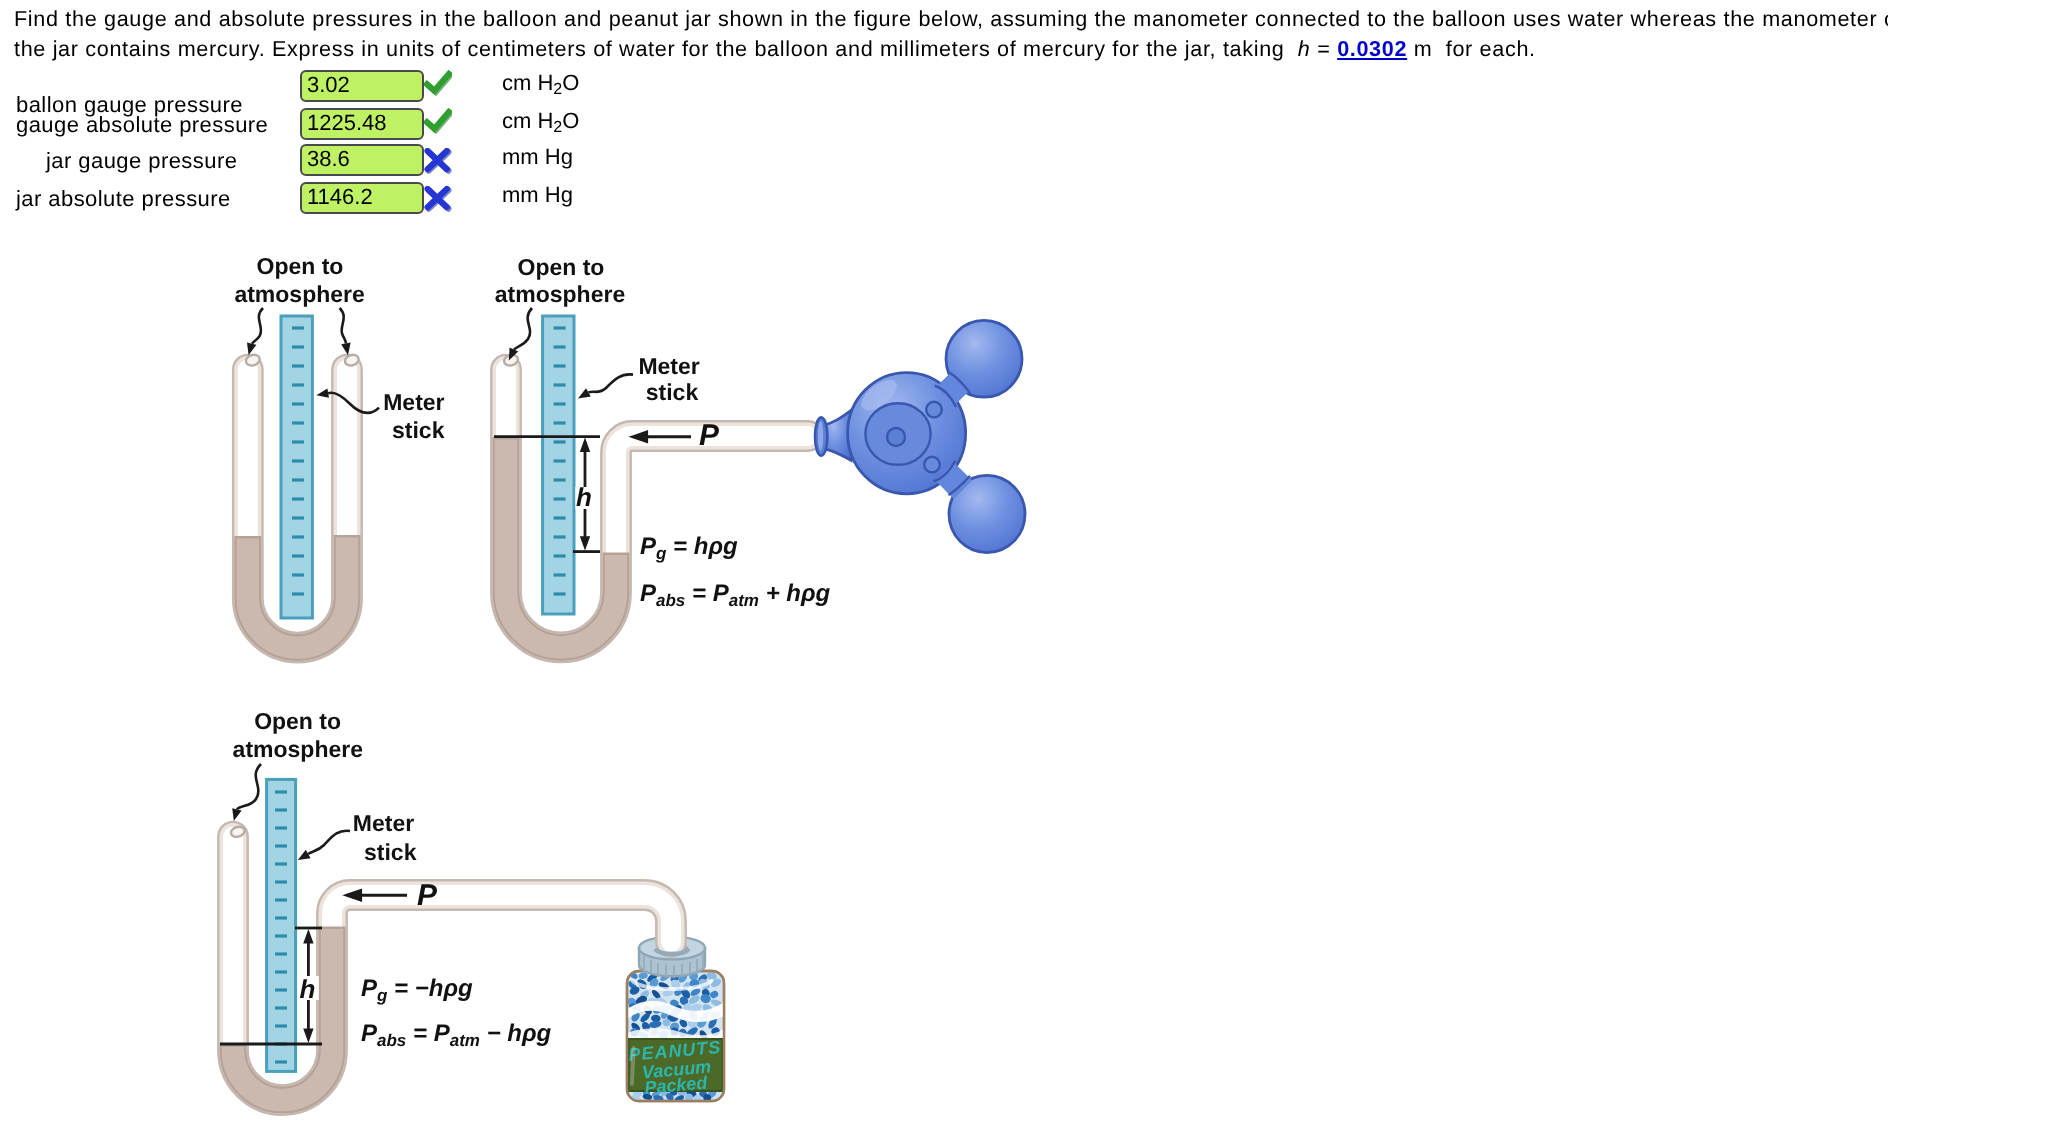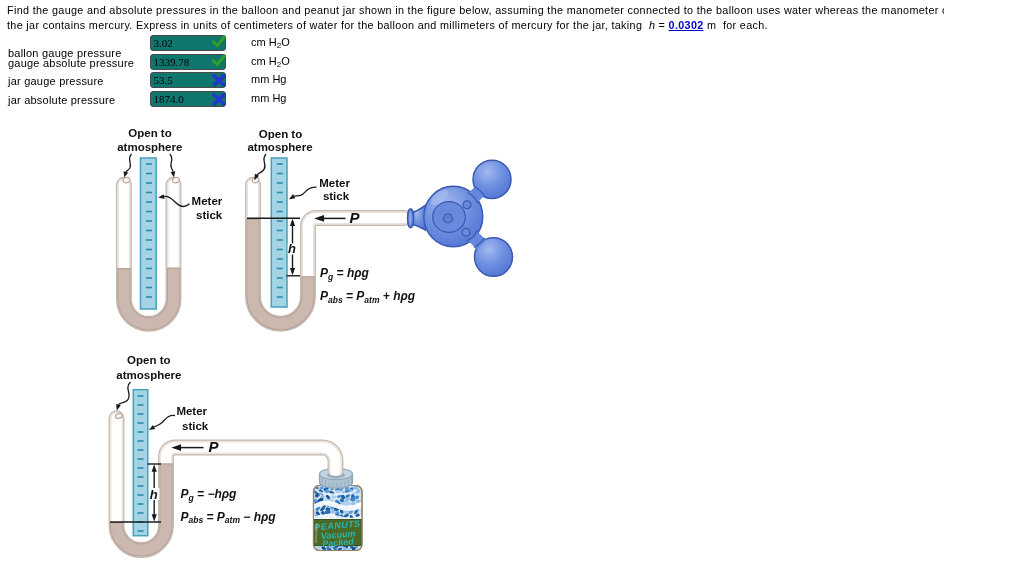--- a/index.html
+++ b/index.html
@@ -1,39 +1,39 @@
 <!DOCTYPE html>
 <html><head>
 <meta charset="utf-8">
 <style>
   html,body{margin:0;padding:0;background:#fff;}
   body{font-family:"Liberation Sans",sans-serif;color:#000;}
   #page{position:relative;width:944px;height:562px;overflow:hidden;}
   .para{position:absolute;left:7px;top:3px;width:1018px;font-size:10.8px;line-height:14.5px;letter-spacing:0.33px;}
   .lbl{position:absolute;left:8px;font-size:11px;letter-spacing:0.22px;}
-  .ibox{position:absolute;left:149.5px;width:55px;height:13px;border:1px solid #4a4a4a;border-radius:3px;background:#0f766e;font-size:11px;padding:1px 16px 0 3px;font-family:Liberation Serif, serif;}
+  .ibox{position:absolute;left:149.5px;width:55px;height:13px;border:1px solid #4a4a4a;border-radius:3px;background:#bef264;font-size:11px;padding:1px 2px 0 3px;}
   .unit{position:absolute;left:251px;font-size:11px;}
   .unit sub{font-size:8px;vertical-align:-2px;}
   .icon{position:absolute;left:212px;width:14px;height:13px;}
   .hblue{color:#0000cc;font-weight:bold;text-decoration:underline;}
 </style>
 </head>
 <body>
 <div id="page">
   <div class="para">Find the gauge and absolute pressures in the balloon and peanut jar shown in the figure below, assuming the manometer connected to the balloon uses water whereas the manometer connected to<br>the jar contains mercury. Express in units of centimeters of water for the balloon and millimeters of mercury for the jar, taking&nbsp; <i>h</i> = <span class="hblue">0.0302</span> m&nbsp; for each.</div>
 
   <div class="lbl" style="top:47px;">ballon gauge pressure</div>
   <div class="lbl" style="top:56.5px;">gauge absolute pressure</div>
-  <div class="lbl" style="top:75.1px;">jar gauge pressure</div>
+  <div class="lbl" style="top:75.1px;margin-left:15px;">jar gauge pressure</div>
   <div class="lbl" style="top:93.8px;">jar absolute pressure</div>
 
   <div class="ibox" style="top:35px;">3.02</div>
-  <div class="ibox" style="top:53.6px;">1339.78</div>
-  <div class="ibox" style="top:72.2px;">53.5</div>
-  <div class="ibox" style="top:90.8px;">1874.0</div>
+  <div class="ibox" style="top:53.6px;">1225.48</div>
+  <div class="ibox" style="top:72.2px;">38.6</div>
+  <div class="ibox" style="top:90.8px;">1146.2</div>
 
   <svg class="icon" style="top:35px;" viewBox="0 0 14 13">
       <path d="M2.2 7.7 L5.9 11 L13.1 2.6" fill="none" stroke="#1e7a1e" stroke-width="3" stroke-linecap="square" opacity="0.6"></path>
       <path d="M1.5 7.1 L5.2 10.4 L12.4 2" fill="none" stroke="#2fa02f" stroke-width="3" stroke-linecap="square"></path>
     </svg>
   <svg class="icon" style="top:53.6px;" viewBox="0 0 14 13">
       <path d="M2.2 7.7 L5.9 11 L13.1 2.6" fill="none" stroke="#1e7a1e" stroke-width="3" stroke-linecap="square" opacity="0.6"></path>
       <path d="M1.5 7.1 L5.2 10.4 L12.4 2" fill="none" stroke="#2fa02f" stroke-width="3" stroke-linecap="square"></path>
     </svg>
   <svg class="icon" style="top:74.2px;" viewBox="0 0 14 13">

